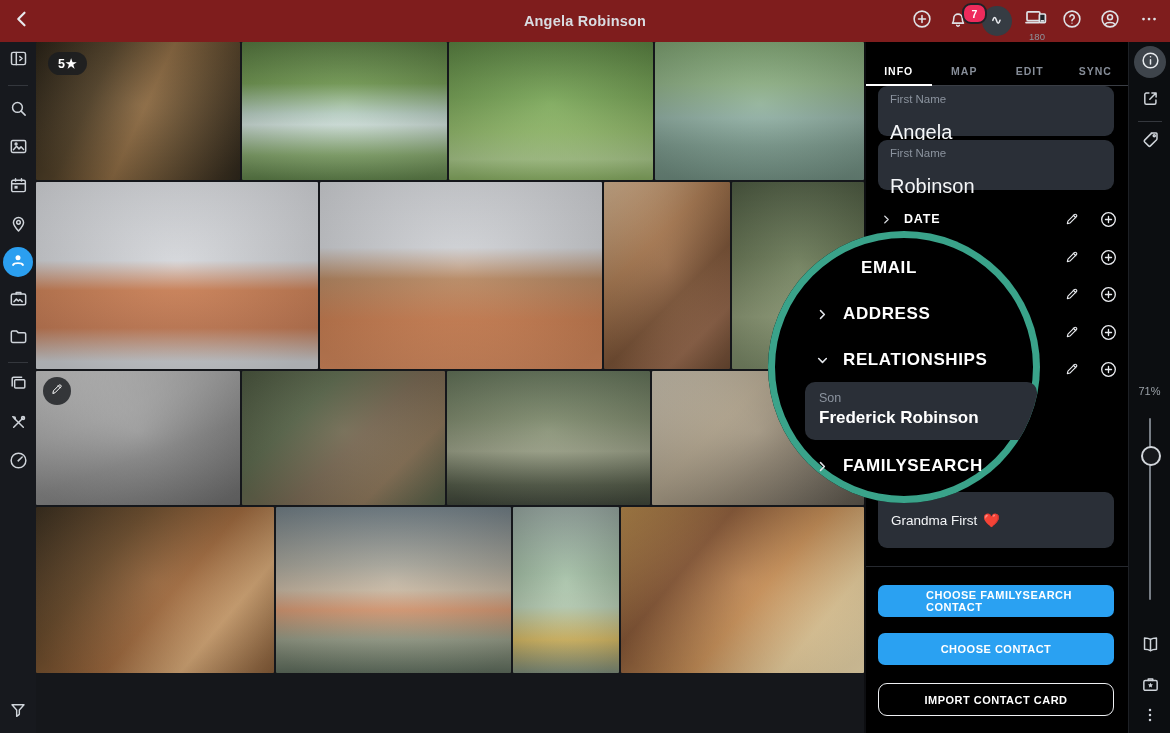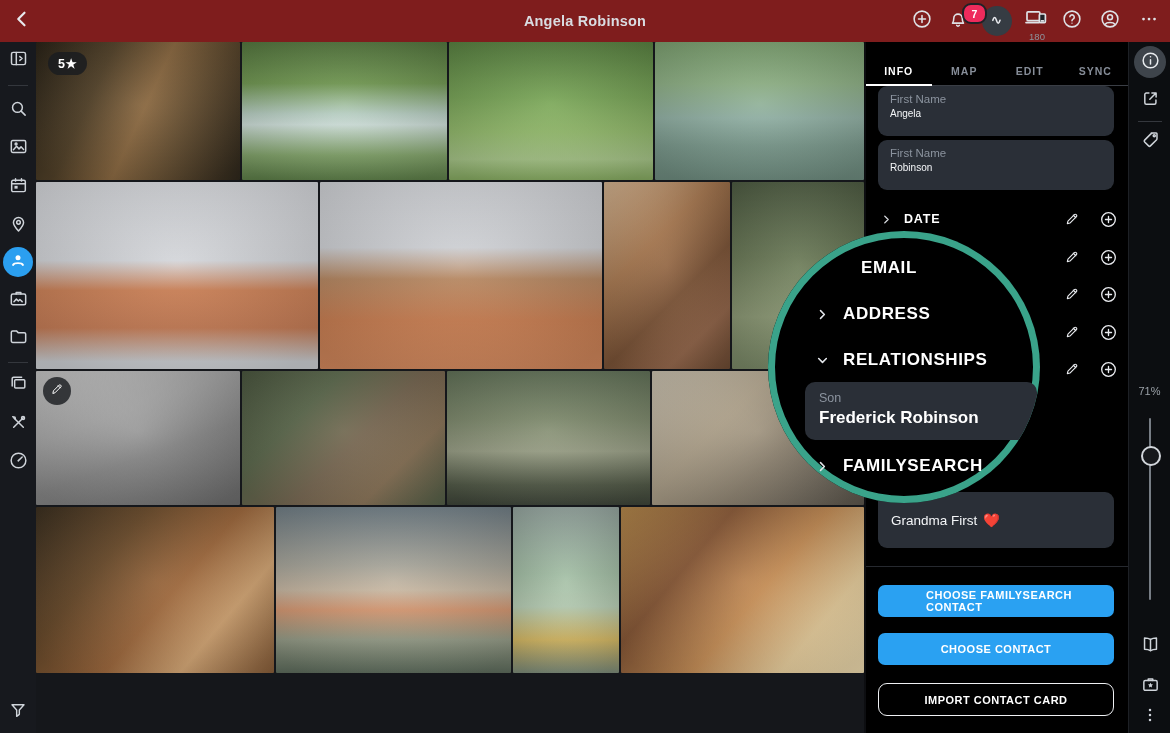--- a/index.html
+++ b/index.html
@@ -29,21 +29,21 @@
   .edit-badge{position:absolute;left:7px;top:335px;width:28px;height:28px;border-radius:50%;background:rgba(24,26,30,.8);display:flex;align-items:center;justify-content:center;color:#fff;z-index:12;}
 
   
   .panel{position:absolute;left:866px;top:42px;width:262px;height:691px;background:#000;z-index:20;}
   .tabs{position:absolute;left:0;top:0;width:262px;height:30px;display:flex;border-bottom:1px solid #3a3e45;box-sizing:border-box;margin-top:14px;}
   .tab{flex:1;display:flex;align-items:center;justify-content:center;font-size:10.5px;font-weight:bold;letter-spacing:1px;color:#868d98;cursor:pointer;position:relative;}
   .tab.active{color:#fff;}
   .tab.active::after{content:"";position:absolute;left:0;right:0;bottom:-1px;height:2px;background:#fff;}
   .field{position:absolute;left:12px;width:236px;height:50px;box-sizing:border-box;border-radius:9px;background:#2a2f37;padding:7px 12px;}
   .f-label{font-size:11.5px;color:#8b939e;}
-  .f-value{font-size:10px;color:#f4f6f8;margin-top:3px;}
+  .f-value{font-size:20px;color:#f4f6f8;margin-top:16px;}
   .srow{position:absolute;left:0;width:262px;height:30px;display:flex;align-items:center;box-sizing:border-box;padding-left:12px;background:#000;}
   .chev{width:16px;height:16px;display:flex;align-items:center;justify-content:center;color:#d7dadf;}
   .slabel{margin-left:10px;font-size:12.5px;font-weight:bold;letter-spacing:.8px;color:#fff;}
   .sp{flex:1;}
   .act{width:26px;height:26px;display:flex;align-items:center;justify-content:center;color:#e8eaee;cursor:pointer;}
   .act.pencil{margin-right:10px;}
   .act.plus{margin-right:7px;}
   .note-field{position:absolute;left:12px;top:450px;width:236px;height:56px;box-sizing:border-box;border-radius:9px;background:#2a2f37;display:flex;align-items:center;padding:0 13px;color:#f4f6f8;font-size:13.5px;}
   .note-heart{color:#e23b4e;margin-left:6px;font-size:13.5px;}
   .p-div{position:absolute;left:0;top:524px;width:262px;height:1px;background:#26292f;}

